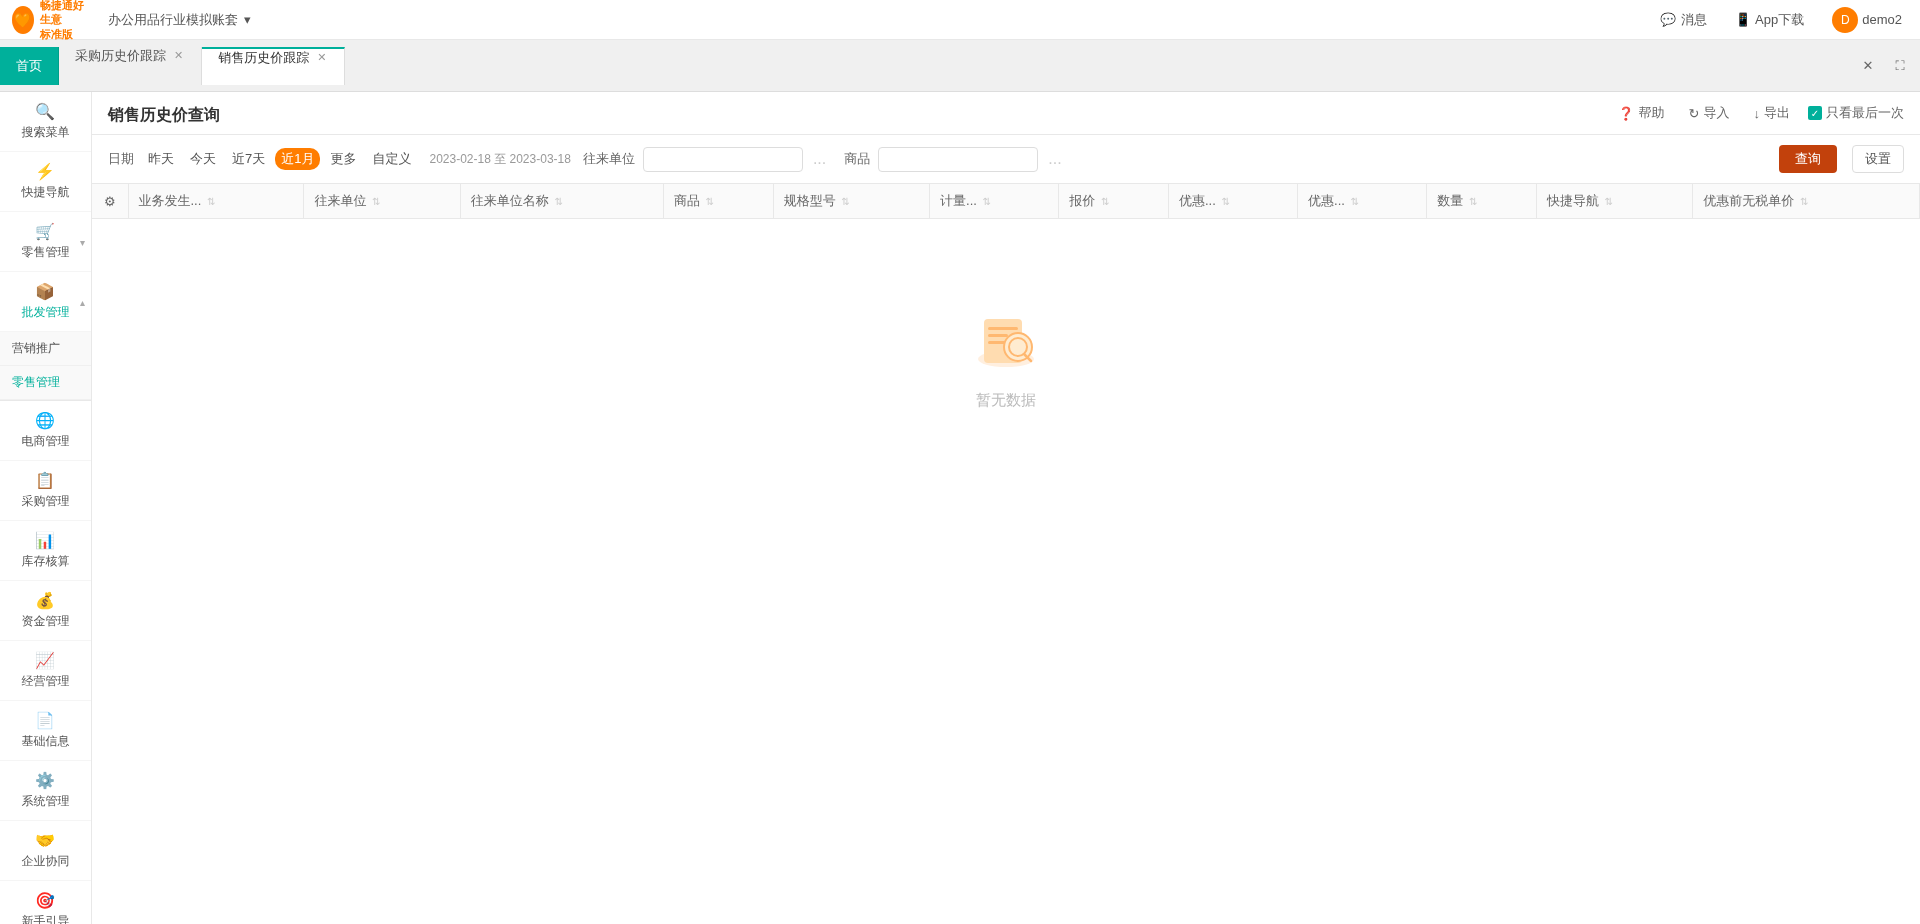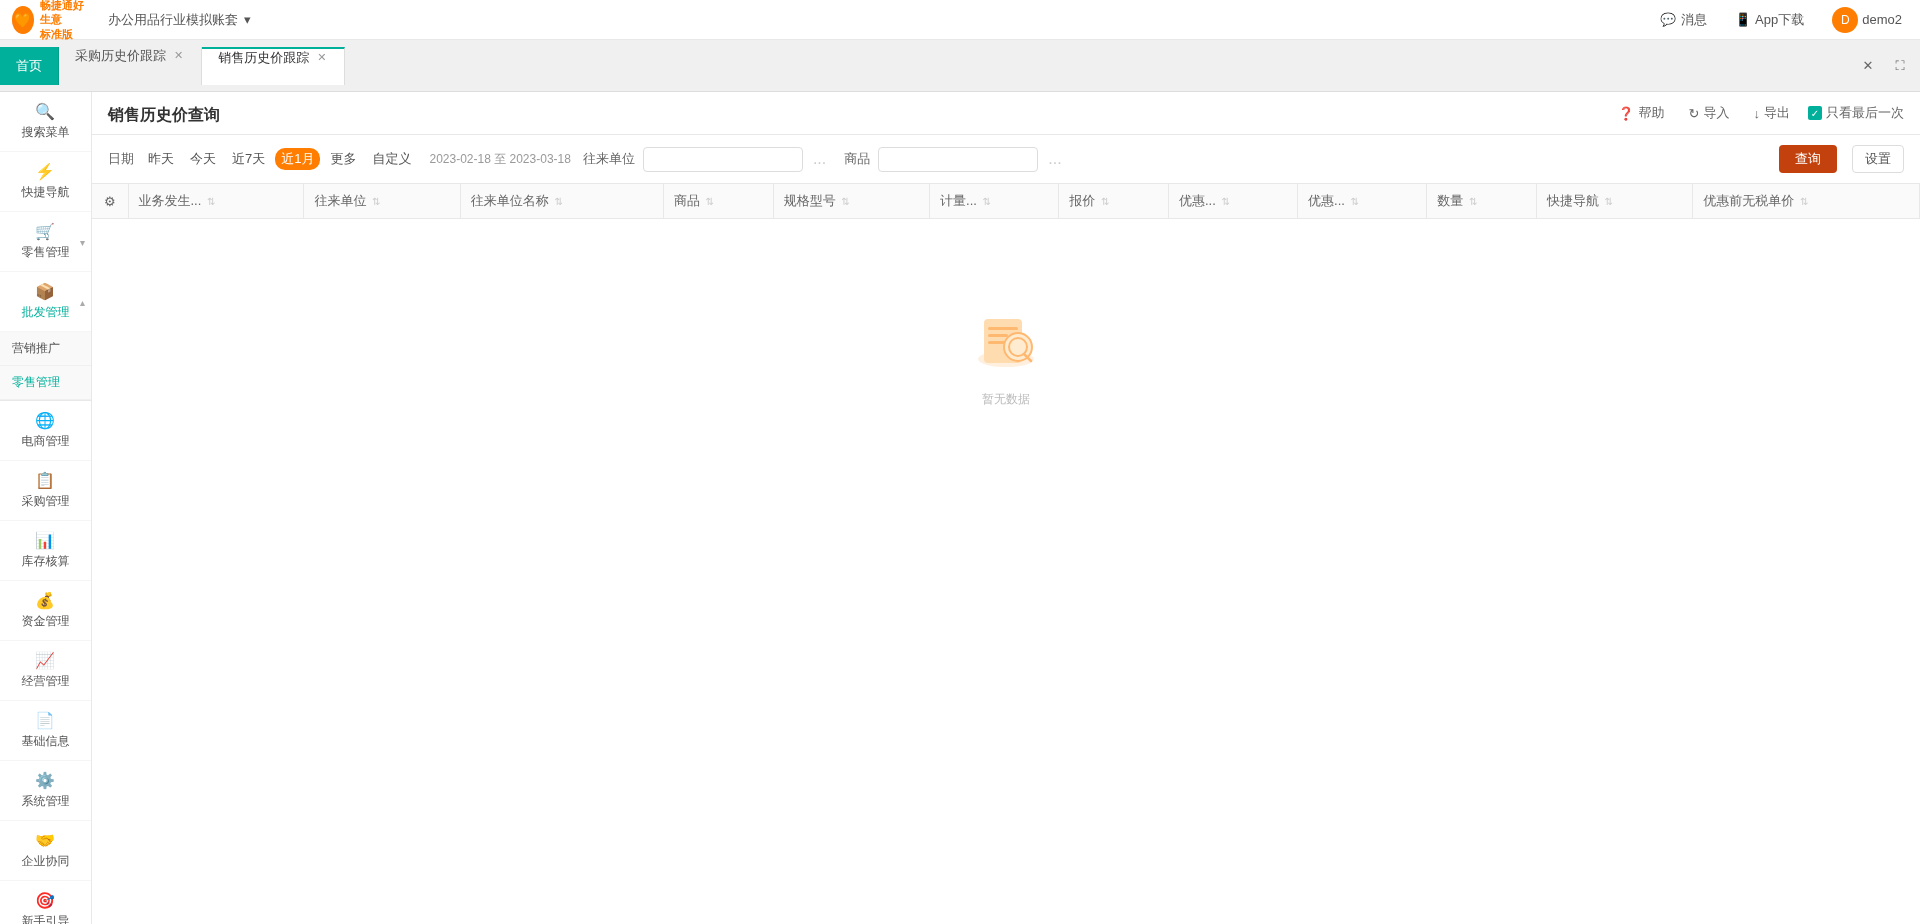--- a/index.html
+++ b/index.html
@@ -379,21 +379,21 @@
       padding: 80px 20px;
       color: #bbb;
     }
     .empty-icon {
       width: 80px;
       height: 80px;
       margin-bottom: 12px;
       position: relative;
     }
     .empty-text {
-      font-size: 12px;
+      font-size: 15px;
       color: #bbb;
     }
   </style>
 </head>
 <body>
 
 <div class="top-header">
   <div class="top-header-left">
     <div class="logo-area">
       <div class="logo-icon">🧡</div>

